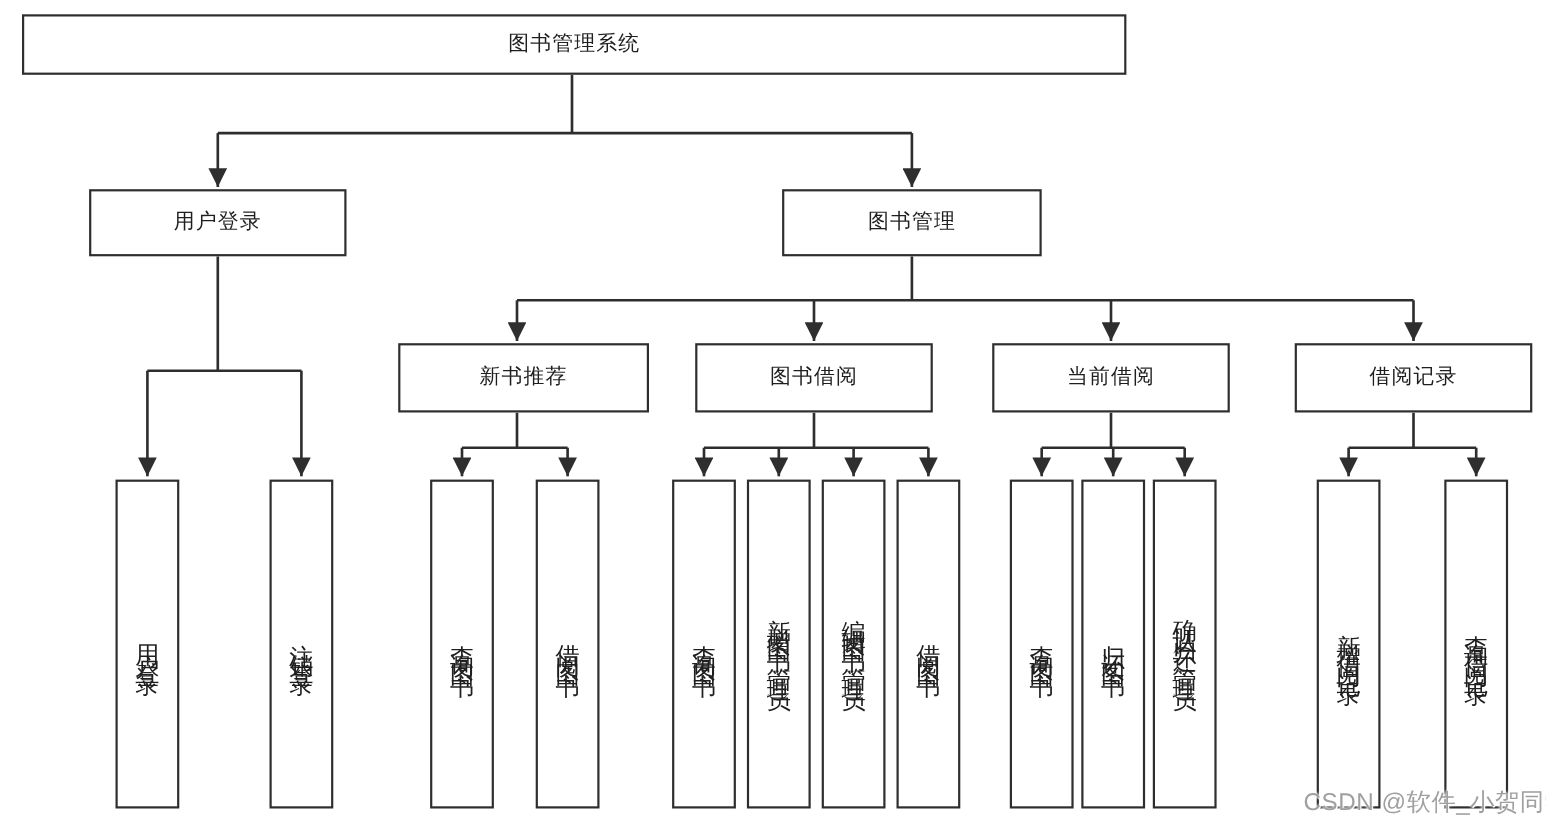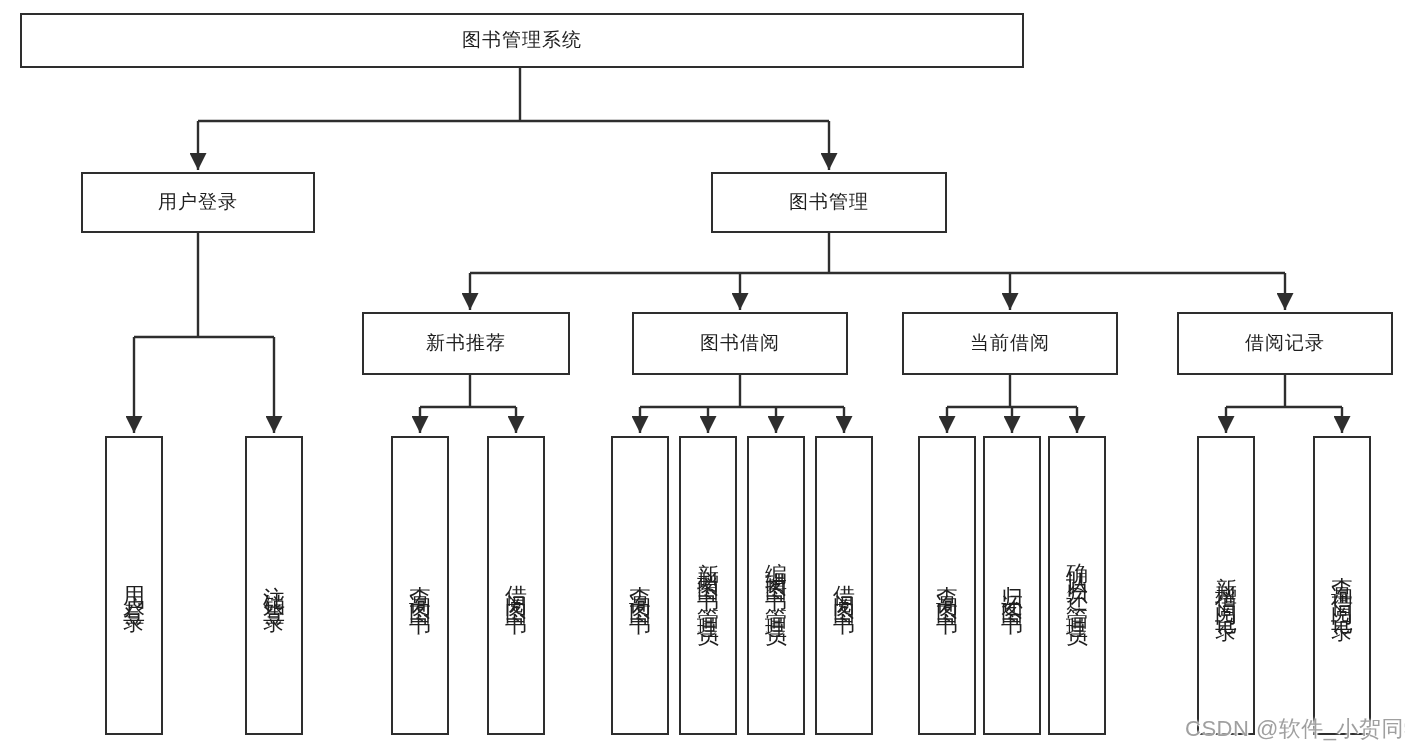--- a/index.html
+++ b/index.html
@@ -86,21 +86,21 @@
     <span>图书管理系统</span>
   </div>
 
   <div class="node h" style="left:81px;top:172px;width:234px;height:61px">
     <span>用户登录</span>
   </div>
   <div class="node h" style="left:711px;top:172px;width:236px;height:61px">
     <span>图书管理</span>
   </div>
 
-  <div class="node h" style="left:362px;top:312px;width:208px;height:63px">
+  <div class="node h" style="left:362px;top:312px;width:228px;height:63px">
     <span>新书推荐</span>
   </div>
   <div class="node h" style="left:902px;top:312px;width:216px;height:63px">
     <span>当前借阅</span>
   </div>
   <div class="node h" style="left:632px;top:312px;width:216px;height:63px">
     <span>图书借阅</span>
   </div>
   <div class="node h" style="left:1177px;top:312px;width:216px;height:63px">
     <span>借阅记录</span>

